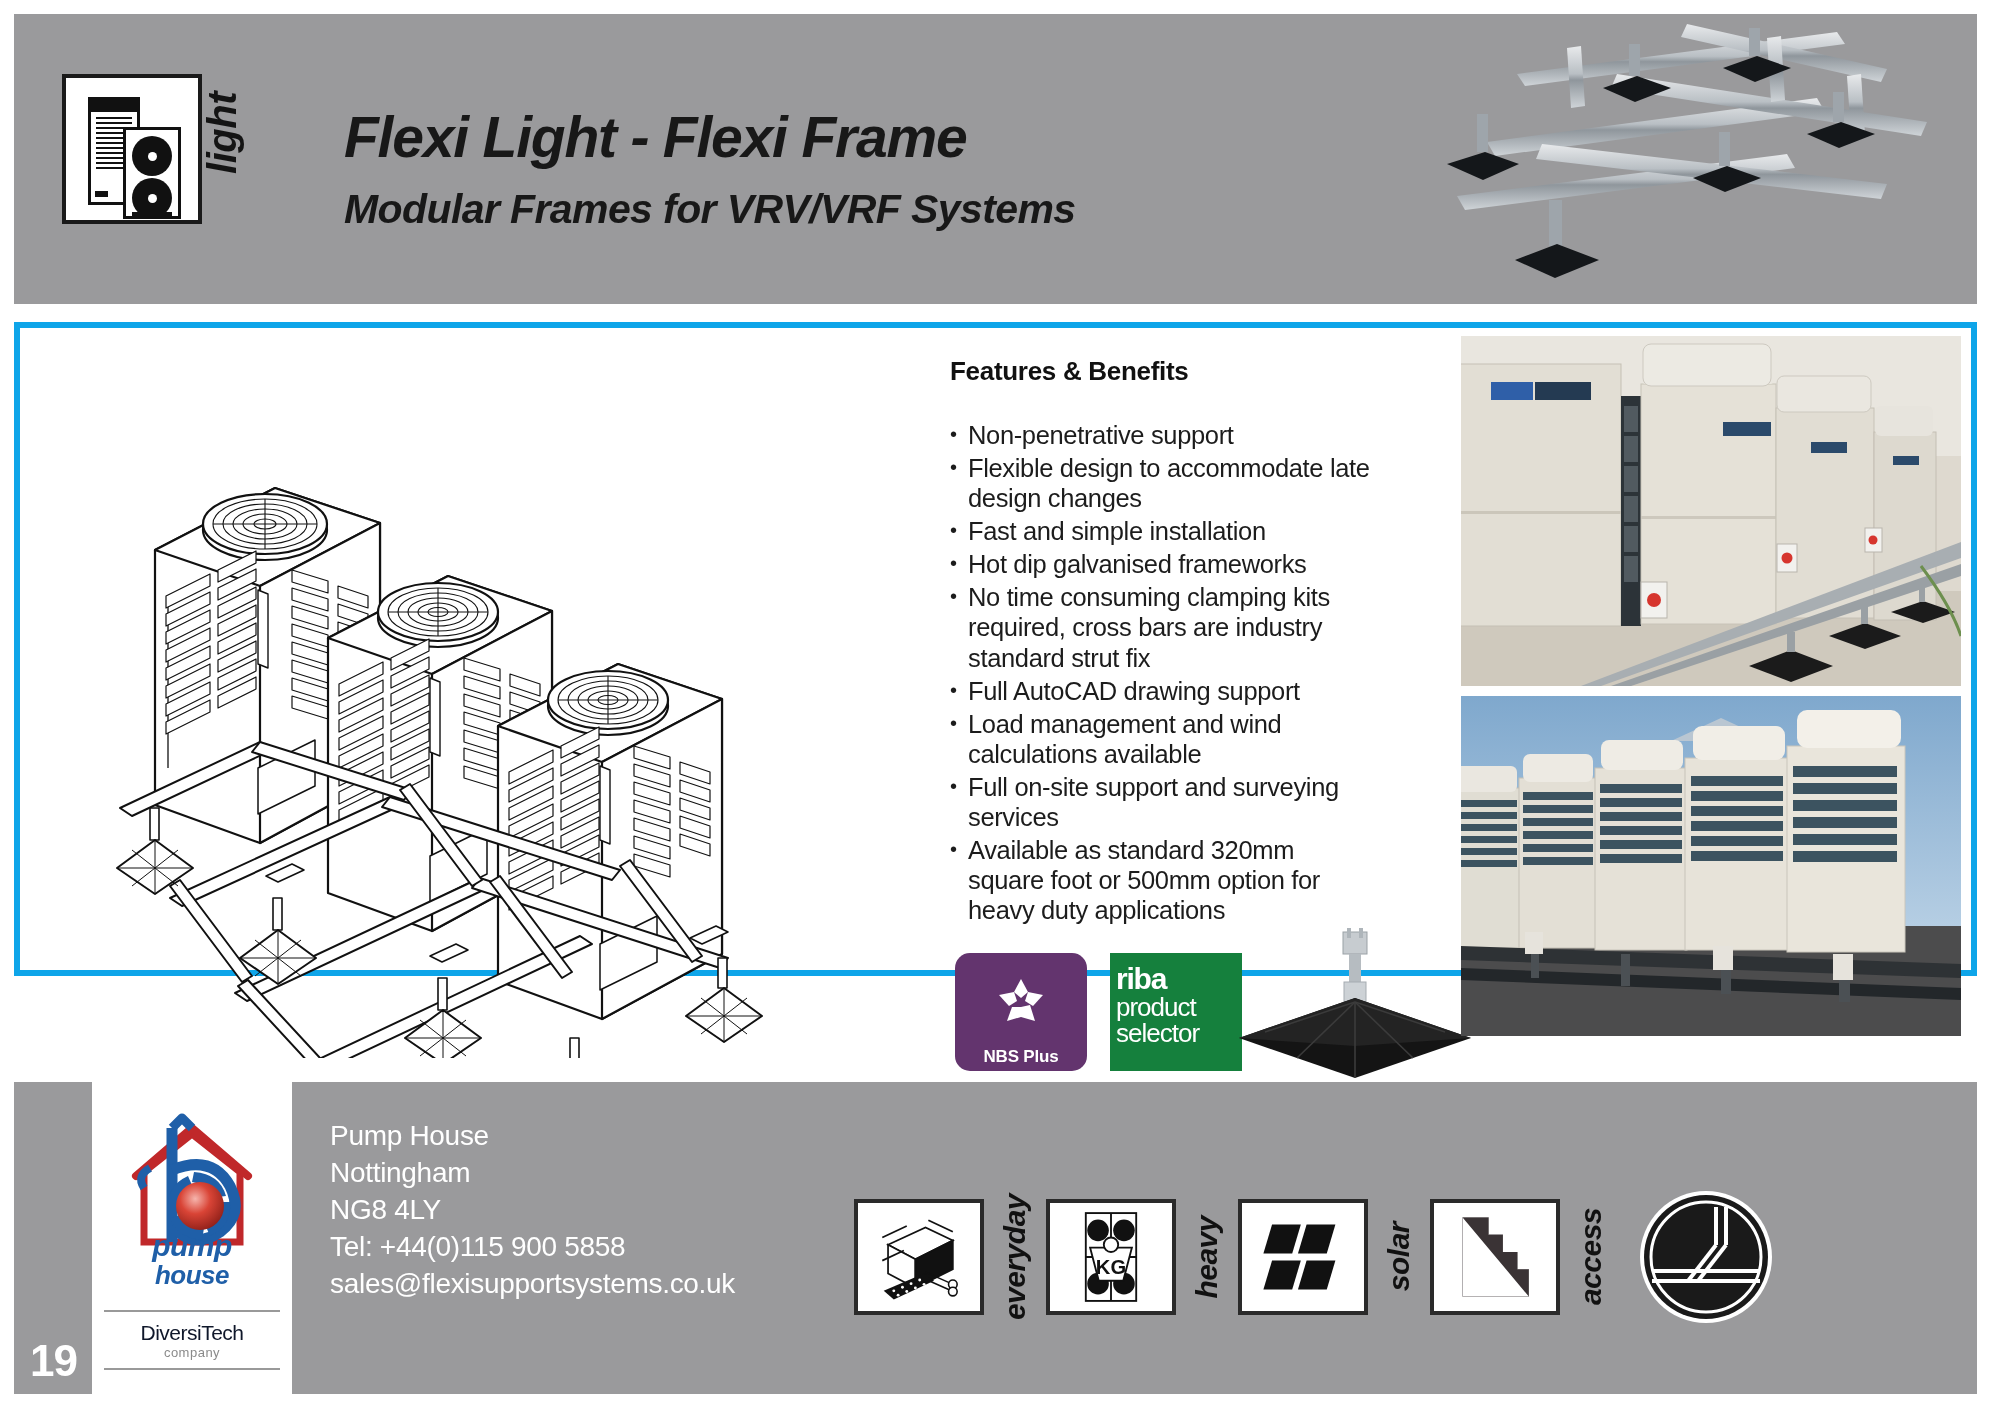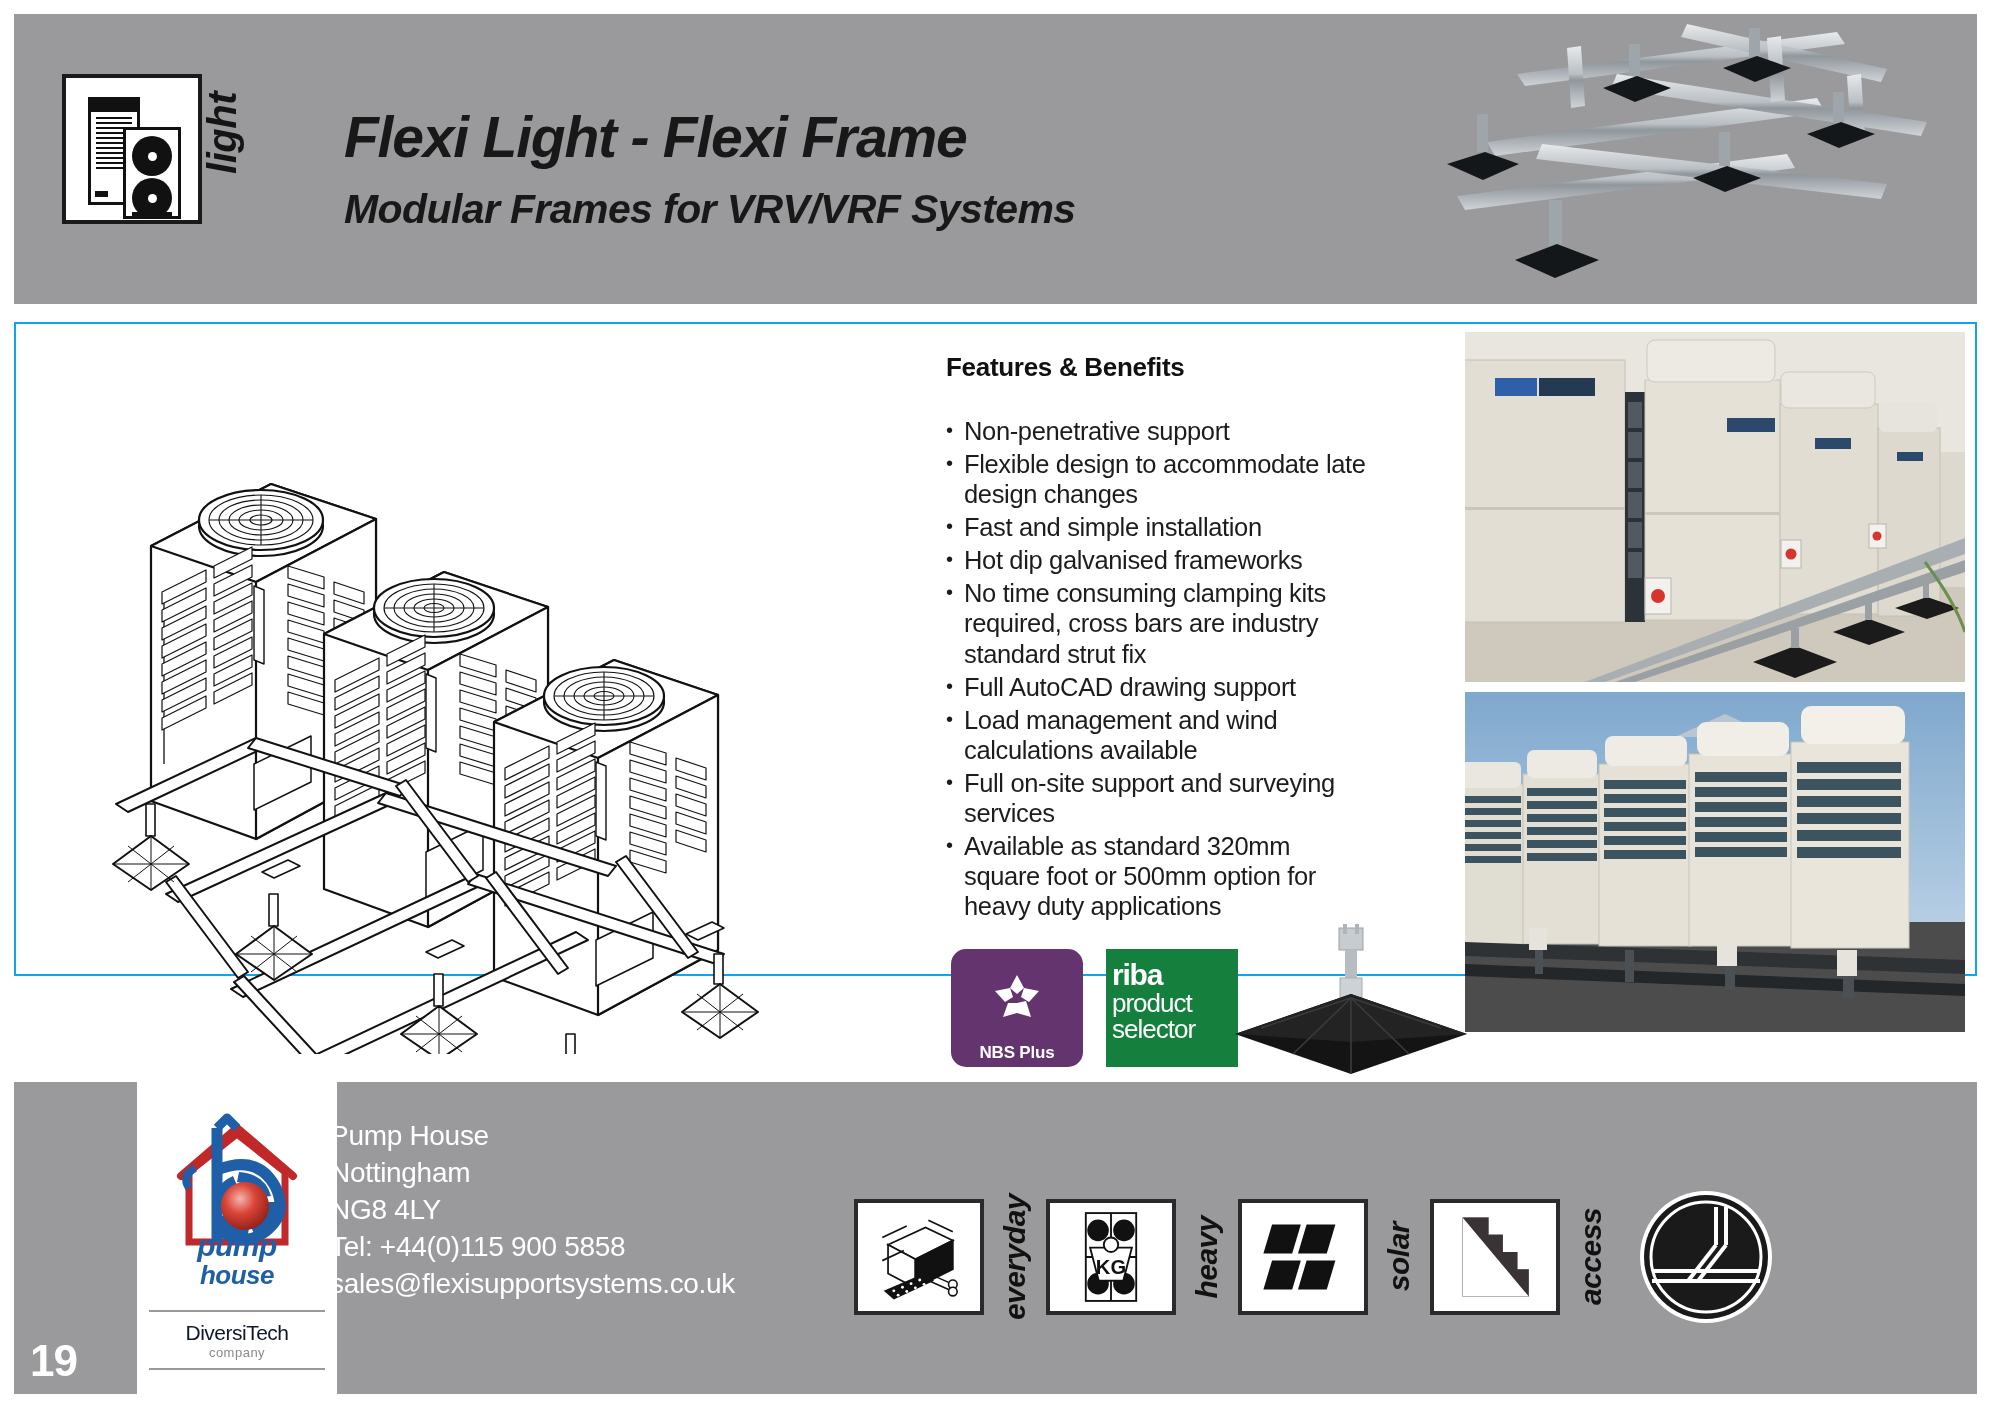--- a/index.html
+++ b/index.html
@@ -70,21 +70,21 @@
     letter-spacing: -0.6px; white-space: nowrap;
   }
 
   
   .hdr-photo { position:absolute; right: 10px; top: 0; width: 600px; height: 290px; }
   .hdr-photo svg { position:absolute; inset:0; }
 
   
   .main {
     position:absolute; left: 14px; top: 322px; right: 14px; height: 654px;
-    background:#ffffff; border: 2px solid #0ea5e9;
+    background:#ffffff; border: 6px solid #0ea5e9;
   }
 
   
   .drawing { position:absolute; left: 40px; top: 10px; width: 860px; height: 720px; }
   .drawing svg { width:100%; height:100%; }
 
   
   .features-title {
     position:absolute; left: 930px; top: 28px;
     font-size: 26px; font-weight: 700; color:#111; letter-spacing: -0.3px;
@@ -128,21 +128,20 @@
     position:absolute; left: 14px; top: 1082px; right: 14px; height: 312px;
     background: #9a9a9c;
   }
   .pagenum {
     position:absolute; left: 16px; bottom: 8px;
     font-size: 44px; font-weight:700; color:#ffffff; letter-spacing:-1px;
   }
   .logo-box {
     position:absolute; left: 78px; top: 0; width: 200px; height: 312px;
     background:#ffffff;
-    margin-left:45px;
   }
   .logo-art { position:absolute; left: 18px; top: 28px; width: 164px; height: 180px; }
   .logo-pump {
     position:absolute; left:0; right:0; top: 150px; text-align:center;
     font-size: 30px; font-weight:700; color:#1f5fa8; font-style:italic;
     letter-spacing:-0.5px; line-height: 0.95;
   }
   .logo-house {
     position:absolute; left:0; right:0; top: 178px; text-align:center;
     font-size: 26px; font-weight:700; color:#1f5fa8; font-style:italic;

